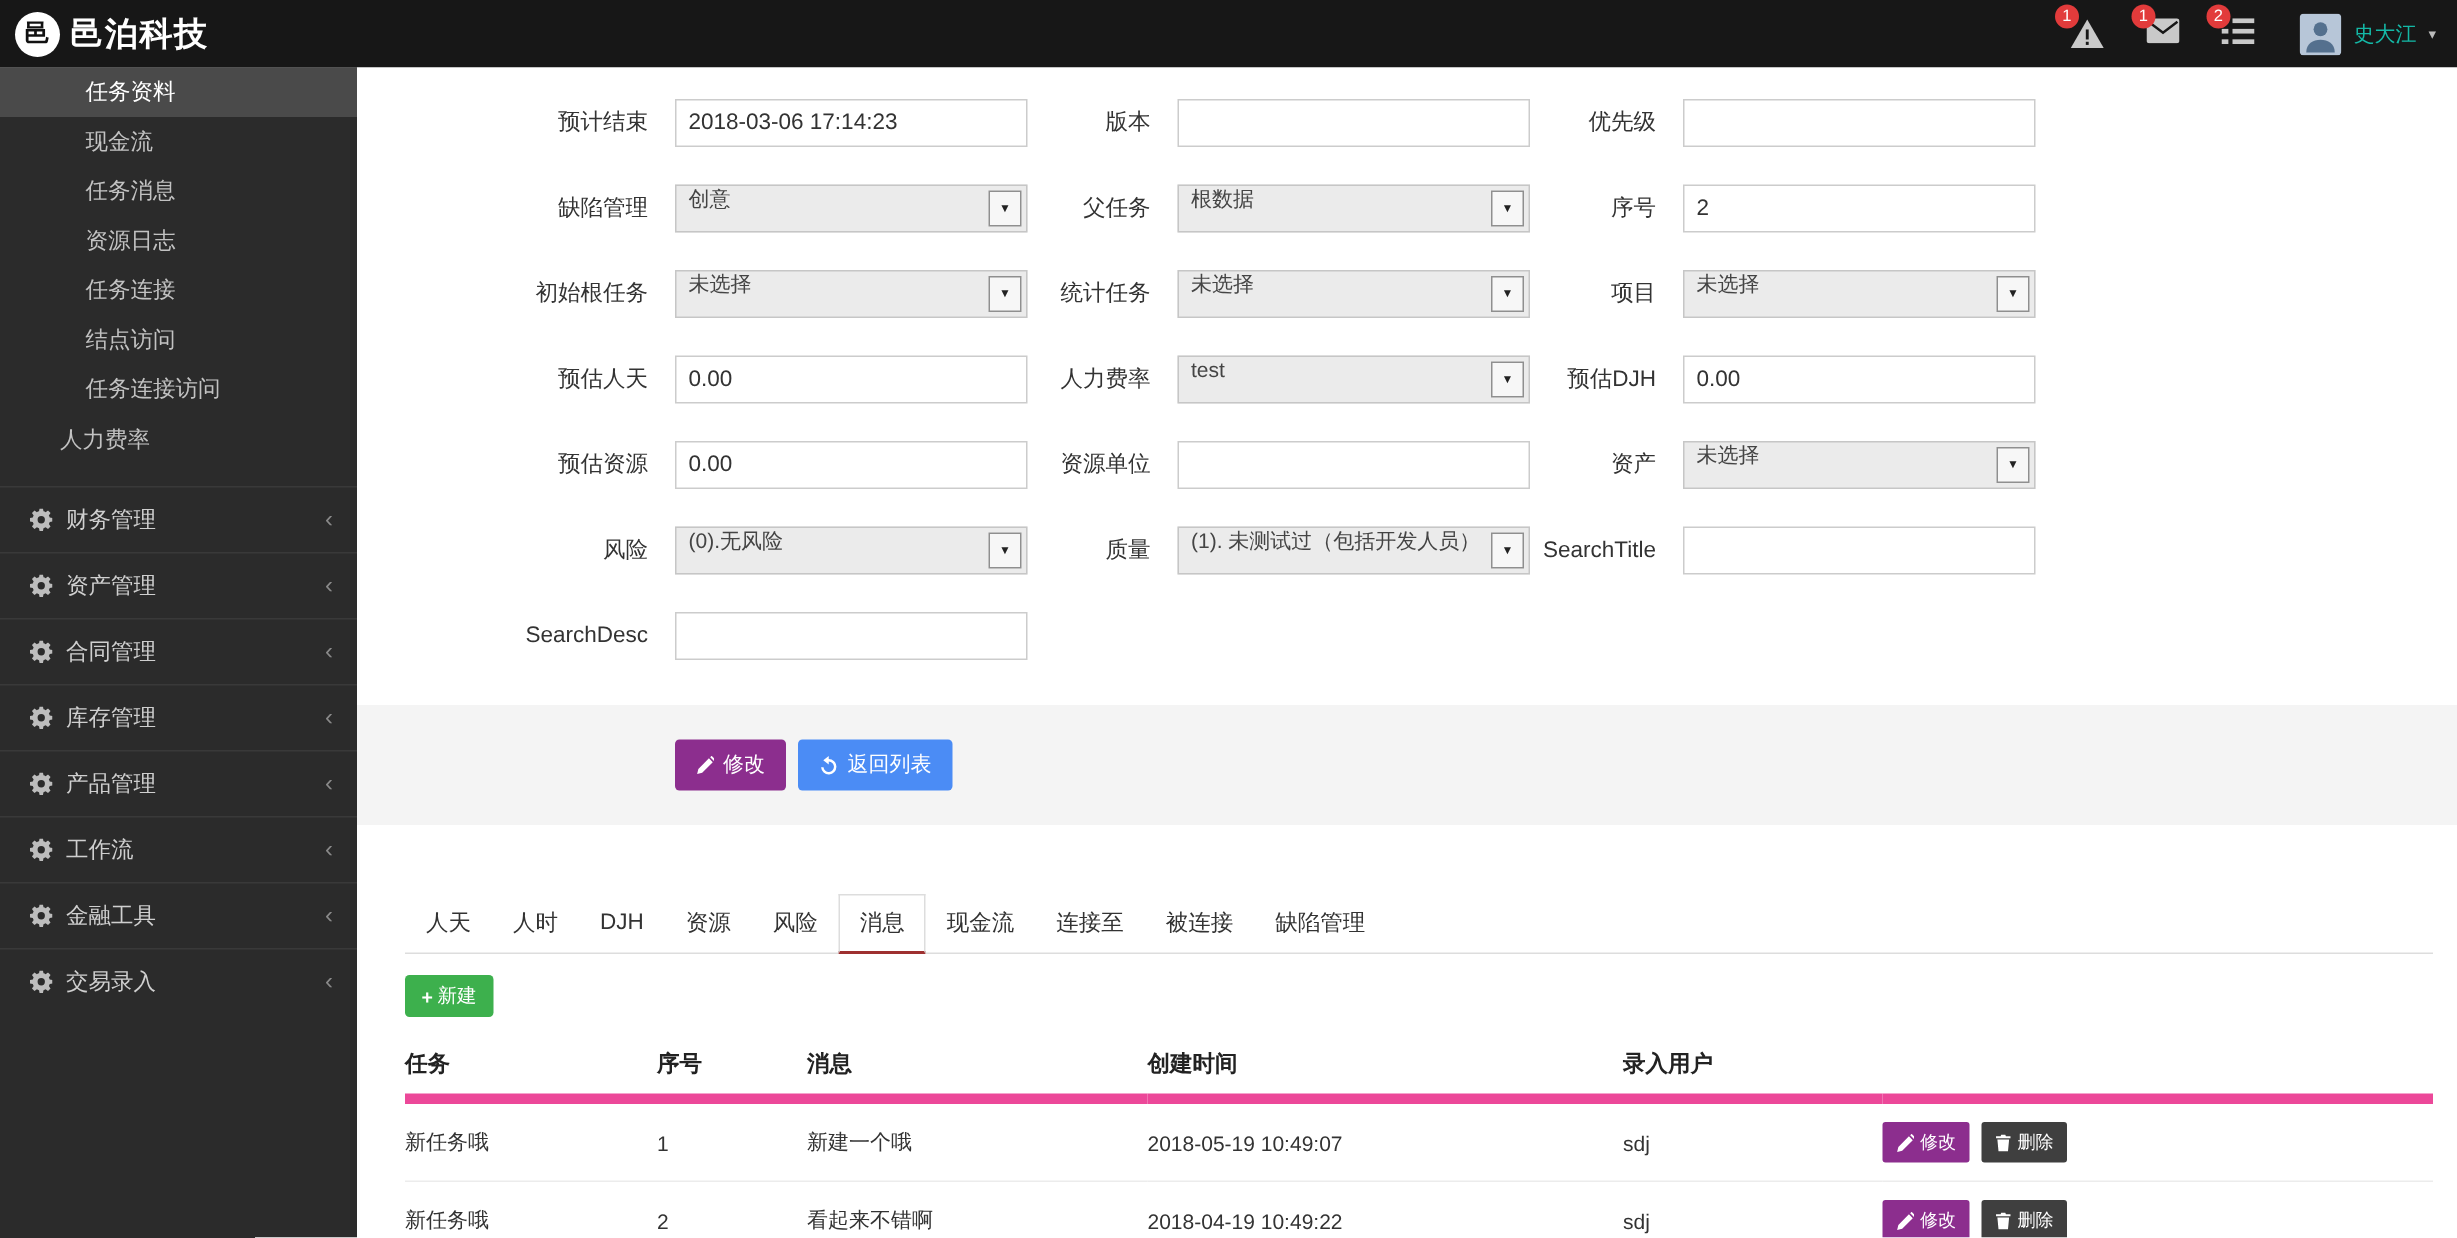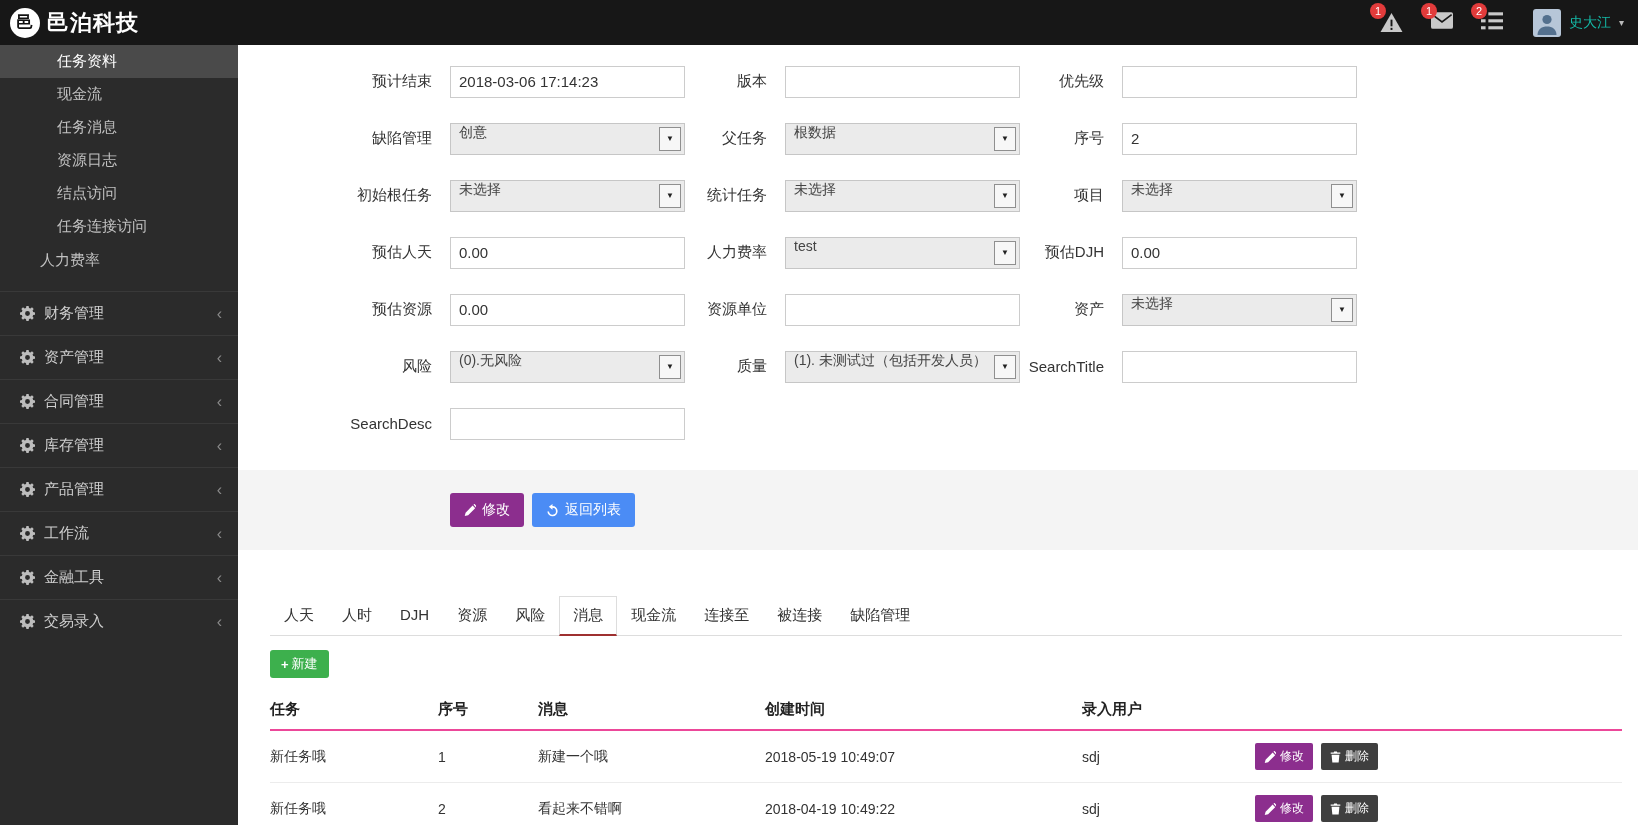--- a/index.html
+++ b/index.html
@@ -53,21 +53,21 @@
   
   .tabs{display:flex;margin:46px 16px 0 32px;border-bottom:1px solid #ddd}
   .tab{font-size:15px;color:#333;padding:9px 13px;cursor:pointer;border:1px solid transparent;margin-bottom:-1px}
   .tab.active{background:#fff;border:1px solid #ddd;border-bottom:2px solid #9e3030}
 
   
   .table-zone{margin:14px 16px 0 32px}
   .btn-new{background:#3db04d;color:#fff;border:none;font-size:13px;padding:5px 11px;border-radius:3px;display:inline-flex;align-items:center;gap:3px;cursor:pointer;font-family:inherit;margin-bottom:12px}
   .plus{font-weight:bold}
   table{width:100%;border-collapse:collapse;table-layout:fixed}
-  th{font-size:15px;color:#222;text-align:left;font-weight:bold;padding:10px 0;border-bottom:2px solid #ec4899}
+  th{font-size:15px;color:#222;text-align:left;font-weight:bold;padding:10px 0;border-bottom:7px solid #ec4899}
   td{font-size:14px;color:#333;padding:12px 0;border-bottom:1px solid #ececec}
   .btn-sm{border:none;color:#fff;font-size:12px;font-family:inherit;padding:5px 9px;border-radius:2px;display:inline-flex;align-items:center;gap:4px;cursor:pointer}
   .btn-sm.edit{background:#8c2e8e}
   .btn-sm.del{background:#3f3f3f;margin-left:8px}
 </style>
 </head>
 <body>
 
 <header class="topbar">
   <div class="brand">
@@ -108,20 +108,21 @@
   </div>
 </header>
 
 <div class="shell">
   <aside class="sidebar">
     <nav id="side-menu">
         <div class="side-item sub active">任务资料</div>
         <div class="side-item sub">现金流</div>
         <div class="side-item sub">任务消息</div>
         <div class="side-item sub">资源日志</div>
+        <div class="side-item sub">任务连接</div>
         <div class="side-item sub">结点访问</div>
         <div class="side-item sub">任务连接访问</div>
         <div class="side-item mid">人力费率</div>
         <div class="side-item section">
           <span class="gear"><svg viewBox="0 0 16 16" width="15" height="15">
               <path fill="currentColor" fill-rule="evenodd" d="M6.8 0h2.4l.4 2a6 6 0 0 1 1.5.6l1.7-1.2 1.8 1.8-1.2 1.7c.3.5.5 1 .6 1.5l2 .4v2.4l-2 .4c-.1.5-.3 1-.6 1.5l1.2 1.7-1.8 1.8-1.7-1.2c-.5.3-1 .5-1.5.6l-.4 2H6.8l-.4-2a6 6 0 0 1-1.5-.6l-1.7 1.2-1.8-1.8 1.2-1.7a6 6 0 0 1-.6-1.5l-2-.4V6.8l2-.4c.1-.5.3-1 .6-1.5L1.4 3.2 3.2 1.4l1.7 1.2c.5-.3 1-.5 1.5-.6zM8 5.4a2.6 2.6 0 1 0 0 5.2 2.6 2.6 0 0 0 0-5.2z"></path>
             </svg></span>
           <span>财务管理</span>
           <span class="schev">‹</span>
         </div>

